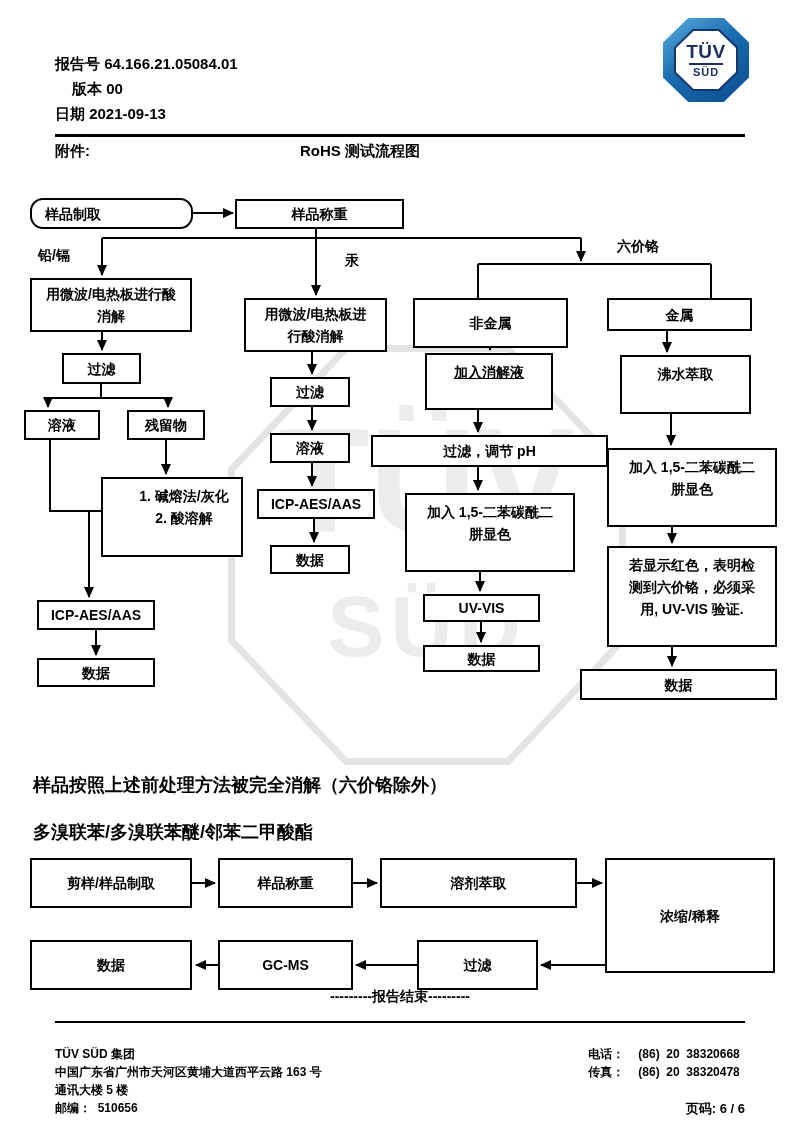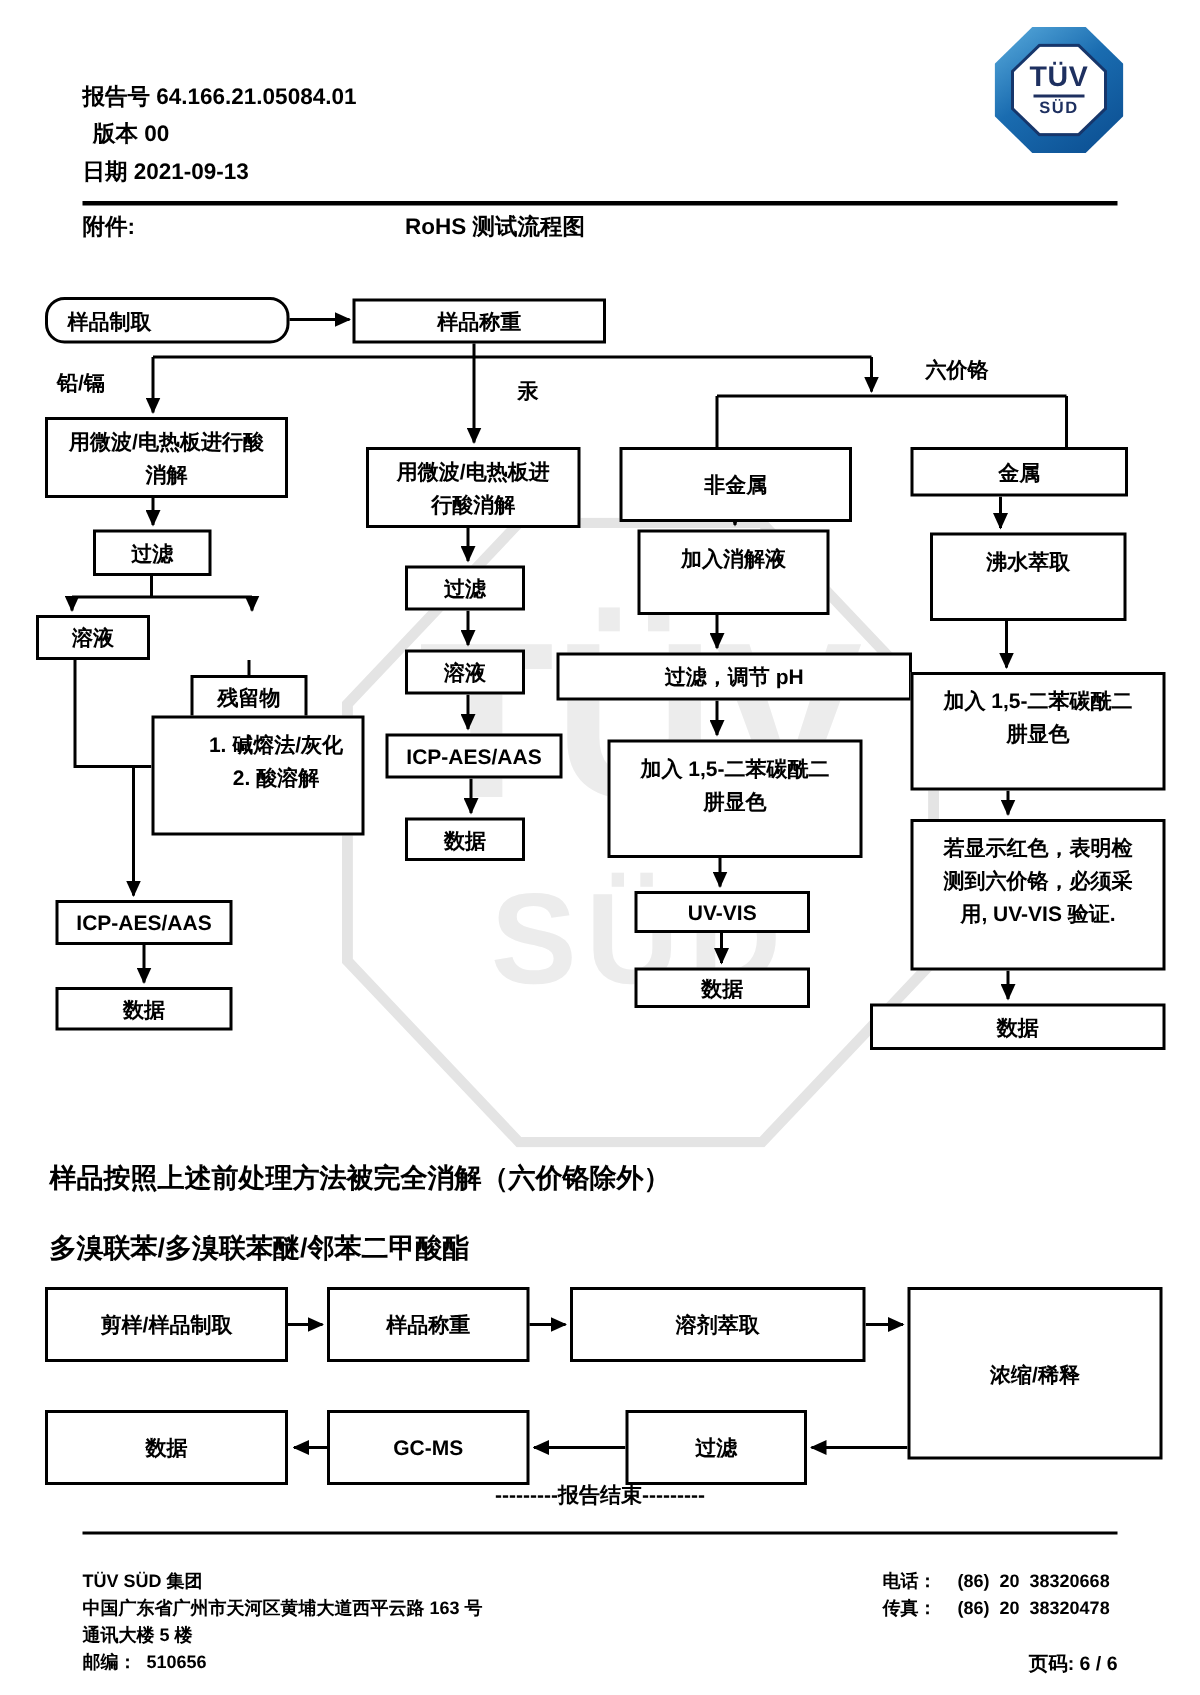--- a/index.html
+++ b/index.html
@@ -51,25 +51,25 @@
 <div class="page">
 
   <div class="wm">
     <div class="wm-ring-outer oct"></div>
     <div class="wm-ring-inner oct"></div>
     <div class="wm-tuv">TÜV</div>
     <div class="wm-sud">SÜD</div>
   </div>
 
   <div class="hdr-line" style="left:55px;top:55px;">报告号 64.166.21.05084.01</div>
-  <div class="hdr-line" style="left:62px;top:80px;">版本 00</div>
+  <div class="hdr-line" style="left:72px;top:80px;">版本 00</div>
   <div class="hdr-line" style="left:55px;top:105px;">日期 2021-09-13</div>
   <div class="rule" style="left:55px;top:134px;width:690px;height:3px;"></div>
   <div class="hdr-line" style="left:55px;top:142px;">附件:</div>
-  <div class="attach-title" style="left:12px;top:142px;width:636px;">RoHS 测试流程图</div>
+  <div class="attach-title" style="left:0;top:142px;width:636px;padding-left:42px;">RoHS 测试流程图</div>
 
   <div class="logo">
     <div class="logo-outer oct"></div>
     <div class="logo-mid oct"></div>
     <div class="logo-inner oct">
       <span class="logo-tuv">TÜV</span>
       <span class="logo-div"></span>
       <span class="logo-sud">SÜD</span>
     </div>
   </div>
@@ -119,35 +119,35 @@
   <div class="box" style="left:235px;top:199px;width:169px;height:30px;">样品称重</div>
 
   <div class="flow-label" style="left:38px;top:247px;">铅/镉</div>
   <div class="flow-label" style="left:345px;top:252px;">汞</div>
   <div class="flow-label" style="left:617px;top:238px;">六价铬</div>
 
   <div class="box" style="left:30px;top:278px;width:162px;height:54px;">用微波/电热板进行酸
 消解</div>
   <div class="box" style="left:62px;top:353px;width:79px;height:31px;">过滤</div>
   <div class="box" style="left:24px;top:410px;width:76px;height:30px;">溶液</div>
-  <div class="box" style="left:127px;top:410px;width:78px;height:30px;margin-top:40px;">残留物</div>
+  <div class="box" style="left:127px;top:410px;width:78px;height:30px;">残留物</div>
   <div class="box top" style="left:101px;top:477px;width:142px;height:80px;padding-left:24px;">1. 碱熔法/灰化
 2. 酸溶解</div>
   <div class="box" style="left:37px;top:600px;width:118px;height:30px;">ICP-AES/AAS</div>
   <div class="box" style="left:37px;top:658px;width:118px;height:29px;">数据</div>
 
   <div class="box" style="left:244px;top:298px;width:143px;height:54px;">用微波/电热板进
 行酸消解</div>
   <div class="box" style="left:270px;top:377px;width:80px;height:30px;">过滤</div>
   <div class="box" style="left:270px;top:433px;width:80px;height:30px;">溶液</div>
   <div class="box" style="left:257px;top:489px;width:118px;height:30px;">ICP-AES/AAS</div>
   <div class="box" style="left:270px;top:545px;width:80px;height:29px;">数据</div>
 
   <div class="box" style="left:413px;top:298px;width:155px;height:50px;">非金属</div>
-  <div class="box top" style="left:425px;top:353px;width:128px;height:57px;">加入消解液</div>
+  <div class="box top" style="left:425px;top:353px;width:128px;height:57px;text-decoration:underline;">加入消解液</div>
   <div class="box" style="left:371px;top:435px;width:237px;height:32px;">过滤，调节 pH</div>
   <div class="box top" style="left:405px;top:493px;width:170px;height:79px;">加入 1,5-二苯碳酰二
 肼显色</div>
   <div class="box" style="left:423px;top:594px;width:117px;height:28px;">UV-VIS</div>
   <div class="box" style="left:423px;top:645px;width:117px;height:27px;">数据</div>
 
   <div class="box" style="left:607px;top:298px;width:145px;height:33px;">金属</div>
   <div class="box top" style="left:620px;top:355px;width:131px;height:59px;">沸水萃取</div>
   <div class="box top" style="left:607px;top:448px;width:170px;height:79px;">加入 1,5-二苯碳酰二
 肼显色</div>

